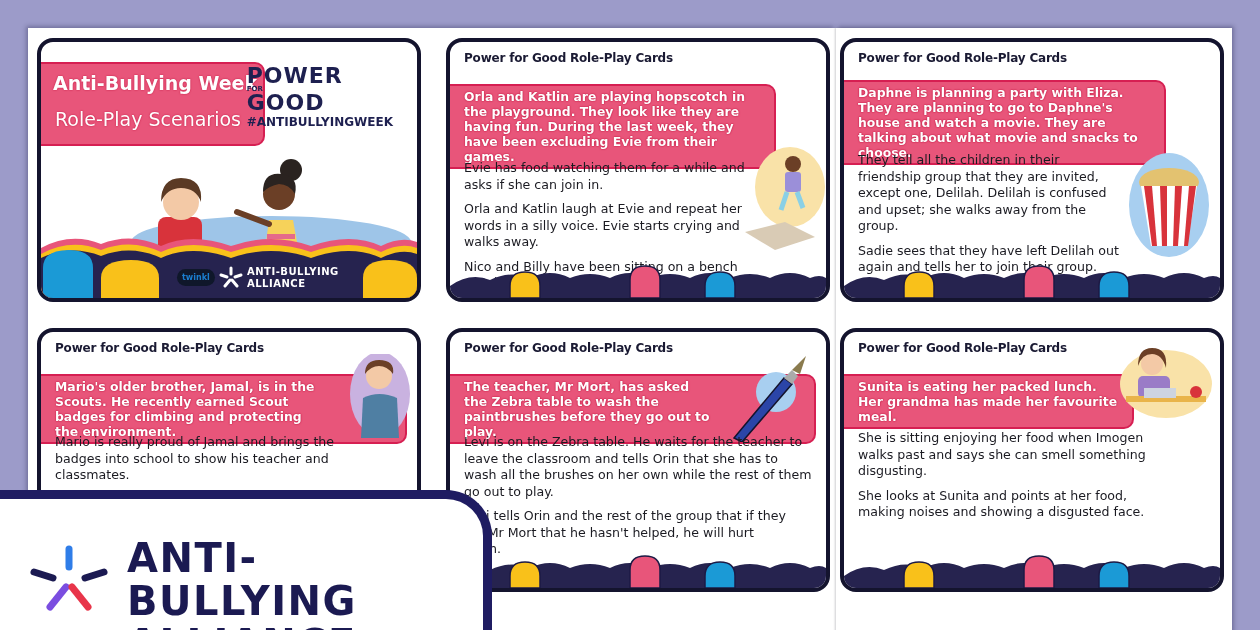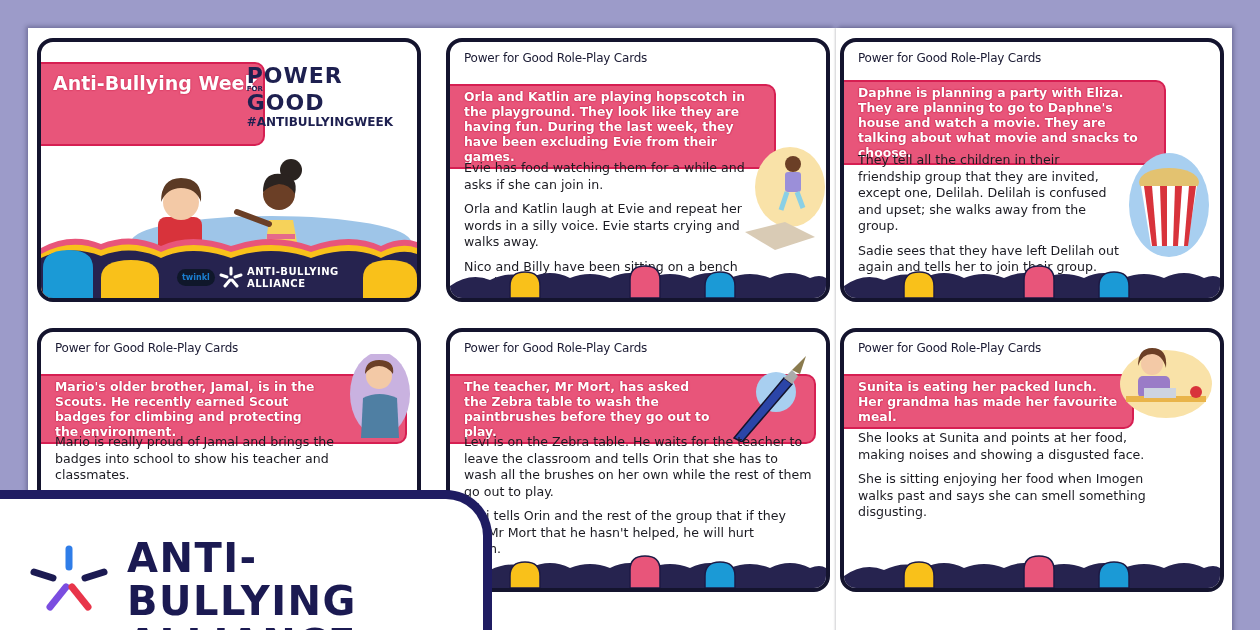--- a/index.html
+++ b/index.html
@@ -2,21 +2,21 @@
 <html><head>
 <meta charset="utf-8">
 <style>
   * { box-sizing: border-box; margin: 0; padding: 0; }
   html, body { width: 1260px; height: 630px; overflow: hidden; }
   body { background: #9c9bc9; font-family: "DejaVu Sans", sans-serif; position: relative; }
   .sheet { position: absolute; top: 28px; height: 640px; background: #fff; box-shadow: -2px -2px 4px rgba(40,40,80,0.35); }
   .sheet-left { left: 28px; width: 808px; }
   .sheet-right { left: 836px; width: 396px; box-shadow: 2px -2px 4px rgba(40,40,80,0.35), -1px 0 2px rgba(0,0,0,0.15); }
   .card { position: absolute; width: 384px; height: 264px; border: 4px solid #14142e; border-radius: 16px; background: #fff; overflow: hidden; }
-  .card-title { position: absolute; left: 14px; top: 9px; font-size: 12px; font-weight: normal; color: #1a1a33; letter-spacing: -0.2px; }
+  .card-title { position: absolute; left: 14px; top: 9px; font-size: 12px; font-weight: bold; color: #1a1a33; letter-spacing: -0.2px; }
   .banner { position: absolute; left: 0; background: #e8557a; border: 2px solid #d61f52; border-left: none; border-radius: 0 10px 10px 0; color: #fff; font-weight: bold; font-size: 12.4px; line-height: 15px; padding: 3px 10px 3px 14px; text-shadow: 0 0 2px #c0143f, 0 0 1px #c0143f; }
   .body-text { position: absolute; left: 14px; font-size: 12.6px; line-height: 16.5px; color: #1b1b22; }
   .body-text p { margin-bottom: 8px; }
   .footer { position: absolute; left: 0; right: 0; bottom: 0; height: 34px; }
   .illus { position: absolute; }
   .badge-logo { position: absolute; right: 24px; top: 24px; text-align: left; color: #1e2050; }
   .overlay-logo { position: absolute; left: 0; top: 490px; width: 492px; height: 150px; background: #fff; border-top: 9px solid #1f1c62; border-right: 9px solid #1f1c62; border-top-right-radius: 46px; }
   .abaname { position: absolute; left: 127px; top: 38px; font-family: "DejaVu Sans", sans-serif; font-weight: bold; font-size: 40px; line-height: 43px; color: #1b1a52; letter-spacing: 1.5px; }
 </style>
 </head>
@@ -32,20 +32,21 @@
     </symbol>
   </defs>
 </svg>
 
 <div class="sheet sheet-left"></div>
 <div class="sheet sheet-right"></div>
 
 <div class="card" style="left:37px; top:38px;">
   <div style="position:absolute; left:0; top:20px; width:224px; height:84px; background:#e8557a; border:2px solid #d61f52; border-left:none; border-radius:0 10px 10px 0;">
     <div style="position:absolute; left:12px; top:8px; color:#fff; font-weight:bold; font-size:19px; text-shadow:0 0 2px #c0143f;text-align:right;">Anti-Bullying Week</div>
+    <div style="position:absolute; left:14px; top:44px; color:#fff; font-size:19px; text-shadow:0 0 2px #c0143f;">Role-Play Scenarios</div>
   </div>
   <div class="badge-logo">
     <div style="font-weight:bold; font-size:22px; line-height:20px; letter-spacing:1px;">POWER</div>
     <div style="font-weight:bold; font-size:7px; line-height:7px;">FOR</div>
     <div style="font-weight:bold; font-size:22px; line-height:20px; letter-spacing:1px;">GOOD</div>
     <div style="font-weight:bold; font-size:12px; margin-top:2px;">#ANTIBULLYINGWEEK</div>
   </div>
   <svg style="position:absolute; left:0; top:100px;" width="376" height="160" viewBox="0 0 376 160">
     <ellipse cx="230" cy="100" rx="140" ry="26" fill="#9ec5e8"></ellipse>
 
@@ -171,22 +172,22 @@
   <svg class="illus" style="left:260px; top:10px;" width="110" height="80" viewBox="0 0 110 80">
     <ellipse cx="62" cy="42" rx="46" ry="34" fill="#f9e2a8"></ellipse>
     <circle cx="48" cy="22" r="11" fill="#f3c9a6"></circle>
     <path d="M34 24 Q34 6 48 6 Q64 6 62 26 Q58 12 48 12 Q38 12 34 24Z" fill="#6b3f26"></path>
     <rect x="34" y="34" width="32" height="22" rx="5" fill="#9a7cc7"></rect>
     <rect x="22" y="54" width="80" height="6" fill="#e9b44a"></rect>
     <rect x="40" y="46" width="32" height="10" fill="#cdd4e0"></rect>
     <circle cx="92" cy="50" r="6" fill="#d8333b"></circle>
   </svg>
   <div class="body-text" style="top:98px; width:310px;">
+    <p>She is sitting enjoying her food when Imogen walks past and says she can smell something disgusting.</p>
     <p>She looks at Sunita and points at her food, making noises and showing a disgusted face.</p>
-    <p>She is sitting enjoying her food when Imogen walks past and says she can smell something disgusting.</p>
   </div>
   <svg class="footer" width="376" height="34">
       <use href="#footer-wave"></use>
     </svg>
 </div>
 
 <div class="overlay-logo">
   <svg style="position:absolute; left:28px; top:44px;" width="82" height="70" viewBox="0 0 82 70">
     <line x1="41" y1="6" x2="41" y2="24" stroke="#2f7de8" stroke-width="7" stroke-linecap="round"></line>
     <line x1="6" y1="29" x2="25" y2="35" stroke="#1b1a52" stroke-width="7" stroke-linecap="round"></line>

